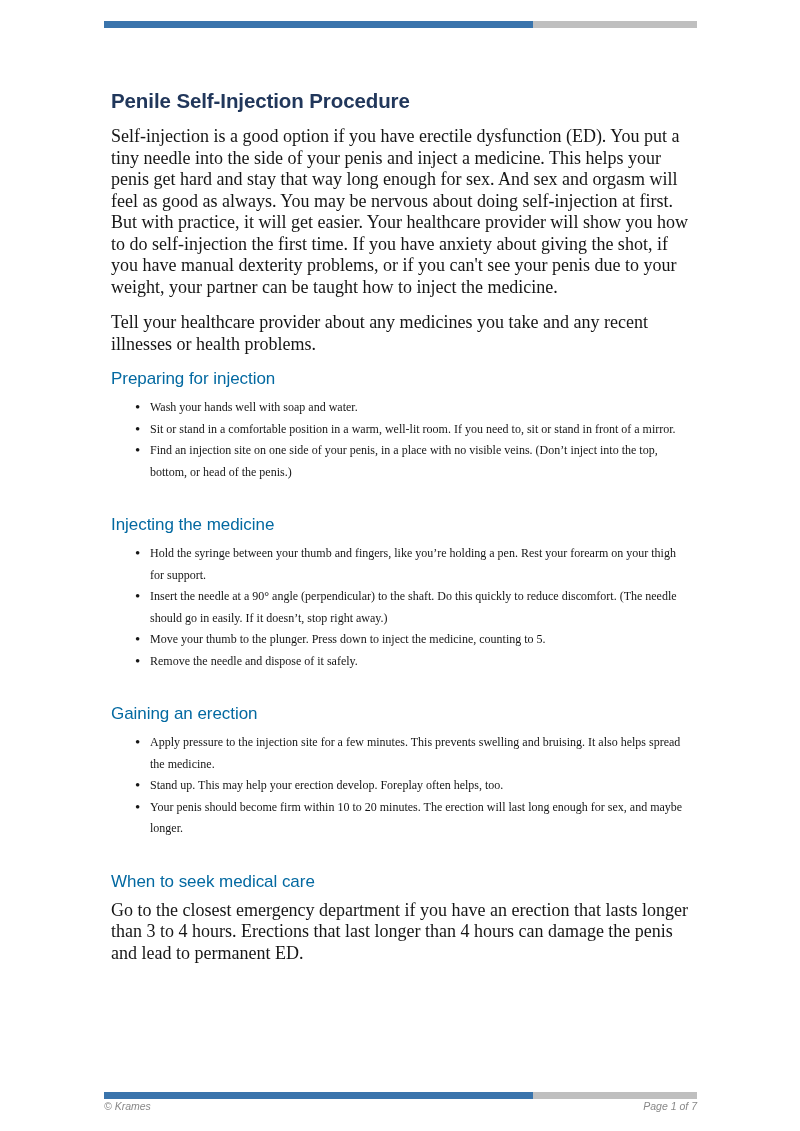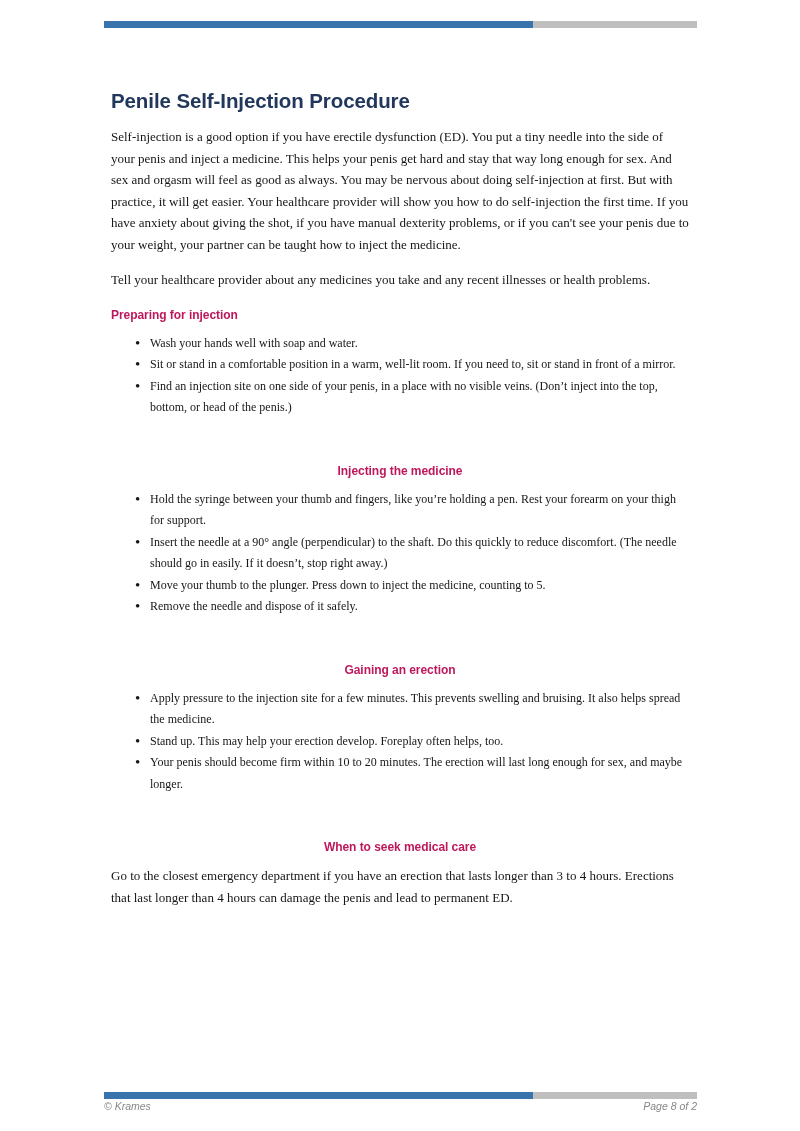--- a/index.html
+++ b/index.html
@@ -61,34 +61,33 @@
     font-size: 20.5px;
     line-height: 26px;
     font-weight: bold;
     color: #21375b;
     margin: 0 0 12px 0;
     letter-spacing: -0.1px;
   }
 
   h2.section-title {
     font-family: "Liberation Sans", "DejaVu Sans", sans-serif;
-    font-size: 12px;
+    font-size: 17px;
     line-height: 20px;
-    font-weight: bold;
-    color: #be185d;
+    font-weight: normal;
+    color: #0369a1;
     margin: 0 0 8px 0;
     letter-spacing: -0.05px;
   }
   h2.section-title.spaced-above {
-    margin-top: 42px;
-    text-align: center;
+    margin-top: 32px;
   }
 
   p.body-text {
-    font-size: 13px;
+    font-size: 18px;
     line-height: 21.5px;
     margin: 0 0 14px 0;
     text-align: left;
     color: #161616;
   }
   p.body-text:last-child { margin-bottom: 0; }
 
   ul.bullets {
     list-style: none;
     margin: 0 0 0 0;
@@ -174,16 +173,16 @@
 
   </div>
 
   <div class="rule rule-footer">
     <div class="seg-blue"></div>
     <div class="seg-gray"></div>
   </div>
 
   <div class="footer">
     <span class="copyright">© Krames</span>
-    <span class="page-number">Page 8 of 2</span>
+    <span class="page-number">Page 1 of 7</span>
   </div>
 
 </div>
 
 </body></html>

